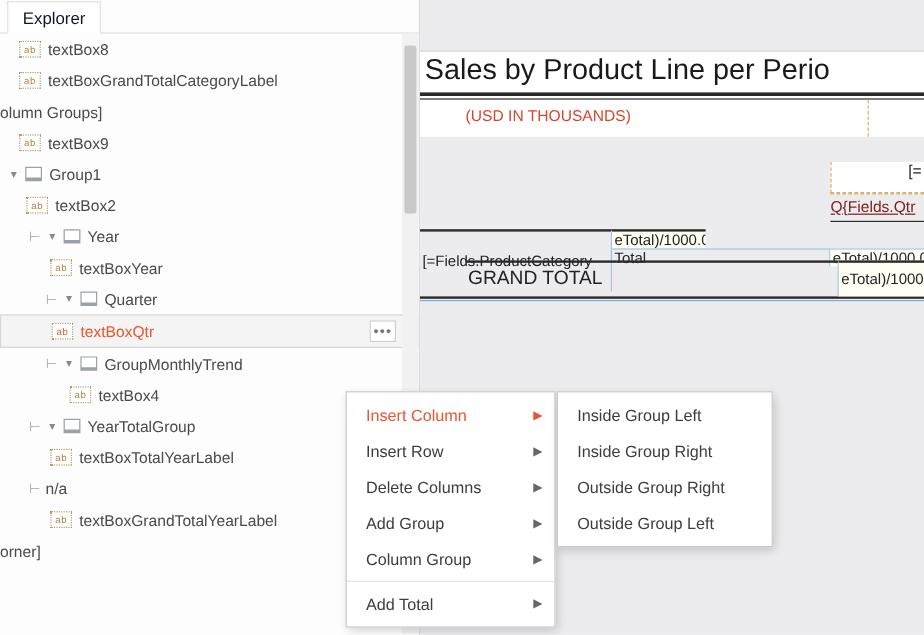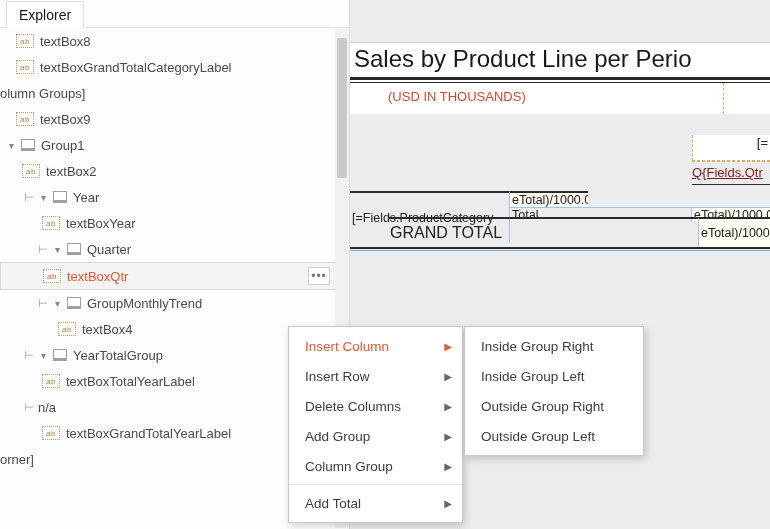--- a/index.html
+++ b/index.html
@@ -370,17 +370,17 @@
 <div class="menu menu1" id="menu1">
     <div class="item hover">Insert Column<span class="arrow">▶</span></div>
     <div class="item">Insert Row<span class="arrow">▶</span></div>
     <div class="item">Delete Columns<span class="arrow">▶</span></div>
     <div class="item">Add Group<span class="arrow">▶</span></div>
     <div class="item">Column Group<span class="arrow">▶</span></div>
     <div class="sep"></div>
     <div class="item">Add Total<span class="arrow">▶</span></div>
   </div>
 <div class="menu menu2" id="menu2">
+    <div class="item">Inside Group Left</div>
     <div class="item">Inside Group Right</div>
-    <div class="item">Inside Group Left</div>
     <div class="item">Outside Group Right</div>
     <div class="item">Outside Group Left</div>
   </div>
 
 </body></html>

